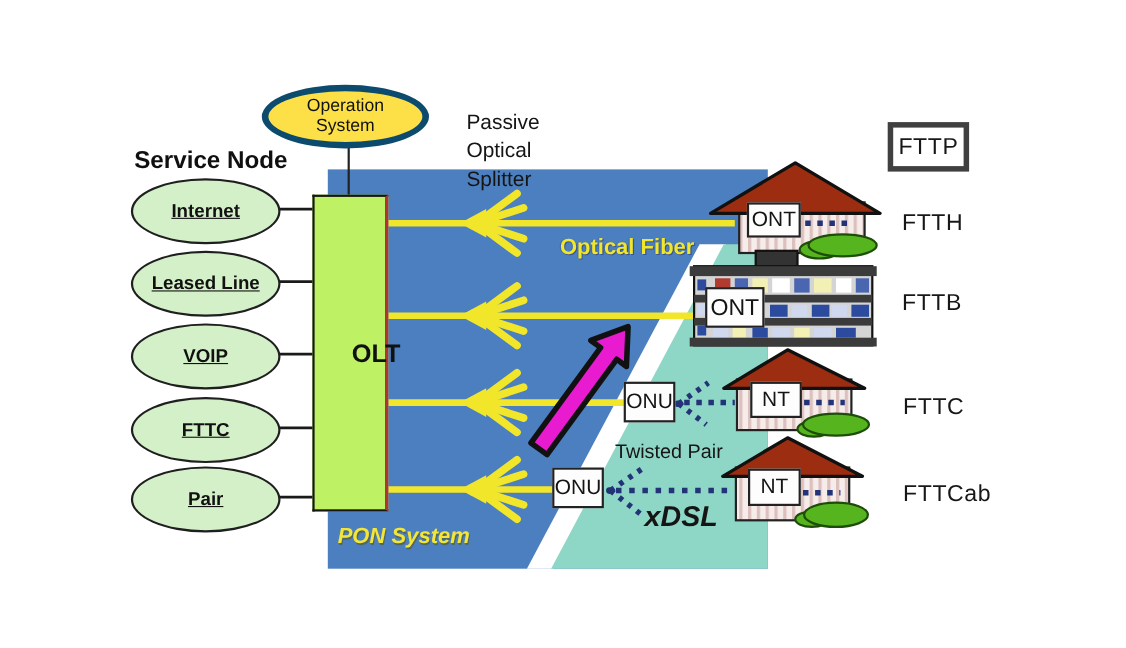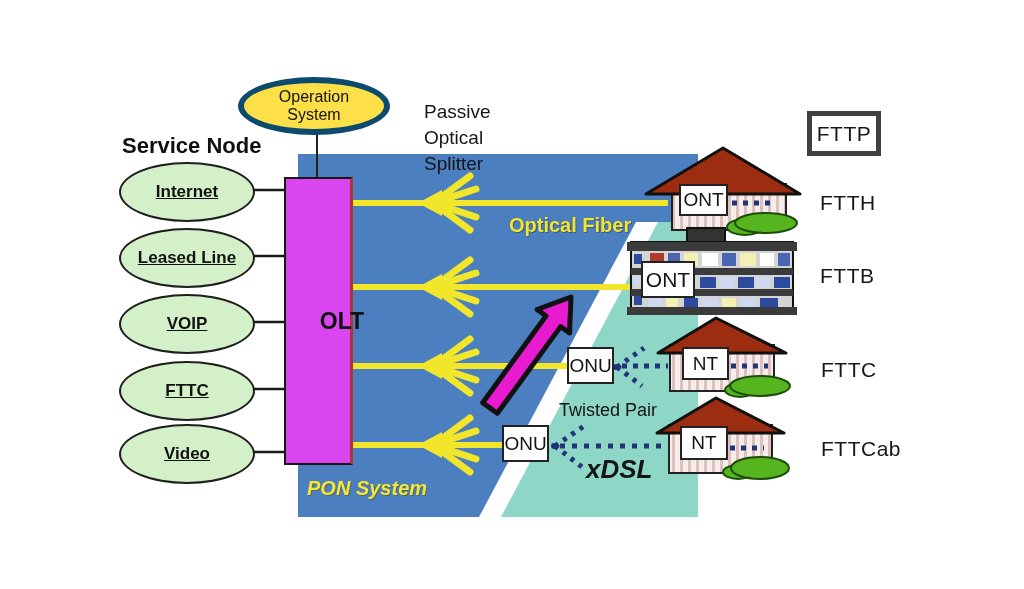--- a/index.html
+++ b/index.html
@@ -13,21 +13,21 @@
     position:absolute;z-index:2;width:132px;height:56px;border:2px solid #1f1f1f;border-radius:50%;
     background:#d4f0c8;display:flex;align-items:center;justify-content:center;
     font-weight:bold;font-size:17px;color:#111;text-decoration:underline;
   }
   .op-oval{
     position:absolute;z-index:2;left:238px;top:77px;width:140px;height:46px;border:6px solid #0c4a6e;
     border-radius:50%;background:#fde047;display:flex;flex-direction:column;align-items:center;
     justify-content:center;font-size:16px;line-height:18px;color:#111;
   }
   .olt-box{
-    position:absolute;z-index:2;left:284px;top:177px;width:69px;height:288px;background:#d946ef;
+    position:absolute;z-index:2;left:284px;top:177px;width:69px;height:288px;background:#bef264;
     border:2px solid #161616;border-right:3px solid #b03434;display:flex;align-items:center;
     justify-content:center;font-size:23px;font-weight:bold;color:#111;box-sizing:border-box;padding-left:48px;
   }
   .unit-box{
     position:absolute;z-index:3;background:#fdfdfd;border:2px solid #222;display:flex;align-items:center;
     justify-content:center;font-weight:400;color:#141414;box-sizing:border-box;
   }
   .fttx-box{
     position:absolute;z-index:2;left:807px;top:111px;width:74px;height:45px;border:5px solid #404040;
     background:#fff;display:flex;align-items:center;justify-content:center;font-size:21px;
@@ -208,21 +208,21 @@
   <div class="snode" style="left:119px;top:294px;">
     <span>VOIP</span>
   </div>
   <div class="snode" style="left:119px;top:228px;">
     <span>Leased Line</span>
   </div>
   <div class="snode" style="left:119px;top:361px;">
     <span>FTTC</span>
   </div>
   <div class="snode" style="left:119px;top:424px;">
-    <span>Video</span>
+    <span>Pair</span>
   </div>
 
   <div class="op-oval">
     <span>Operation</span>
     <span>System</span>
   </div>
 
   <div class="olt-box">
     <span>OLT</span>
   </div>

